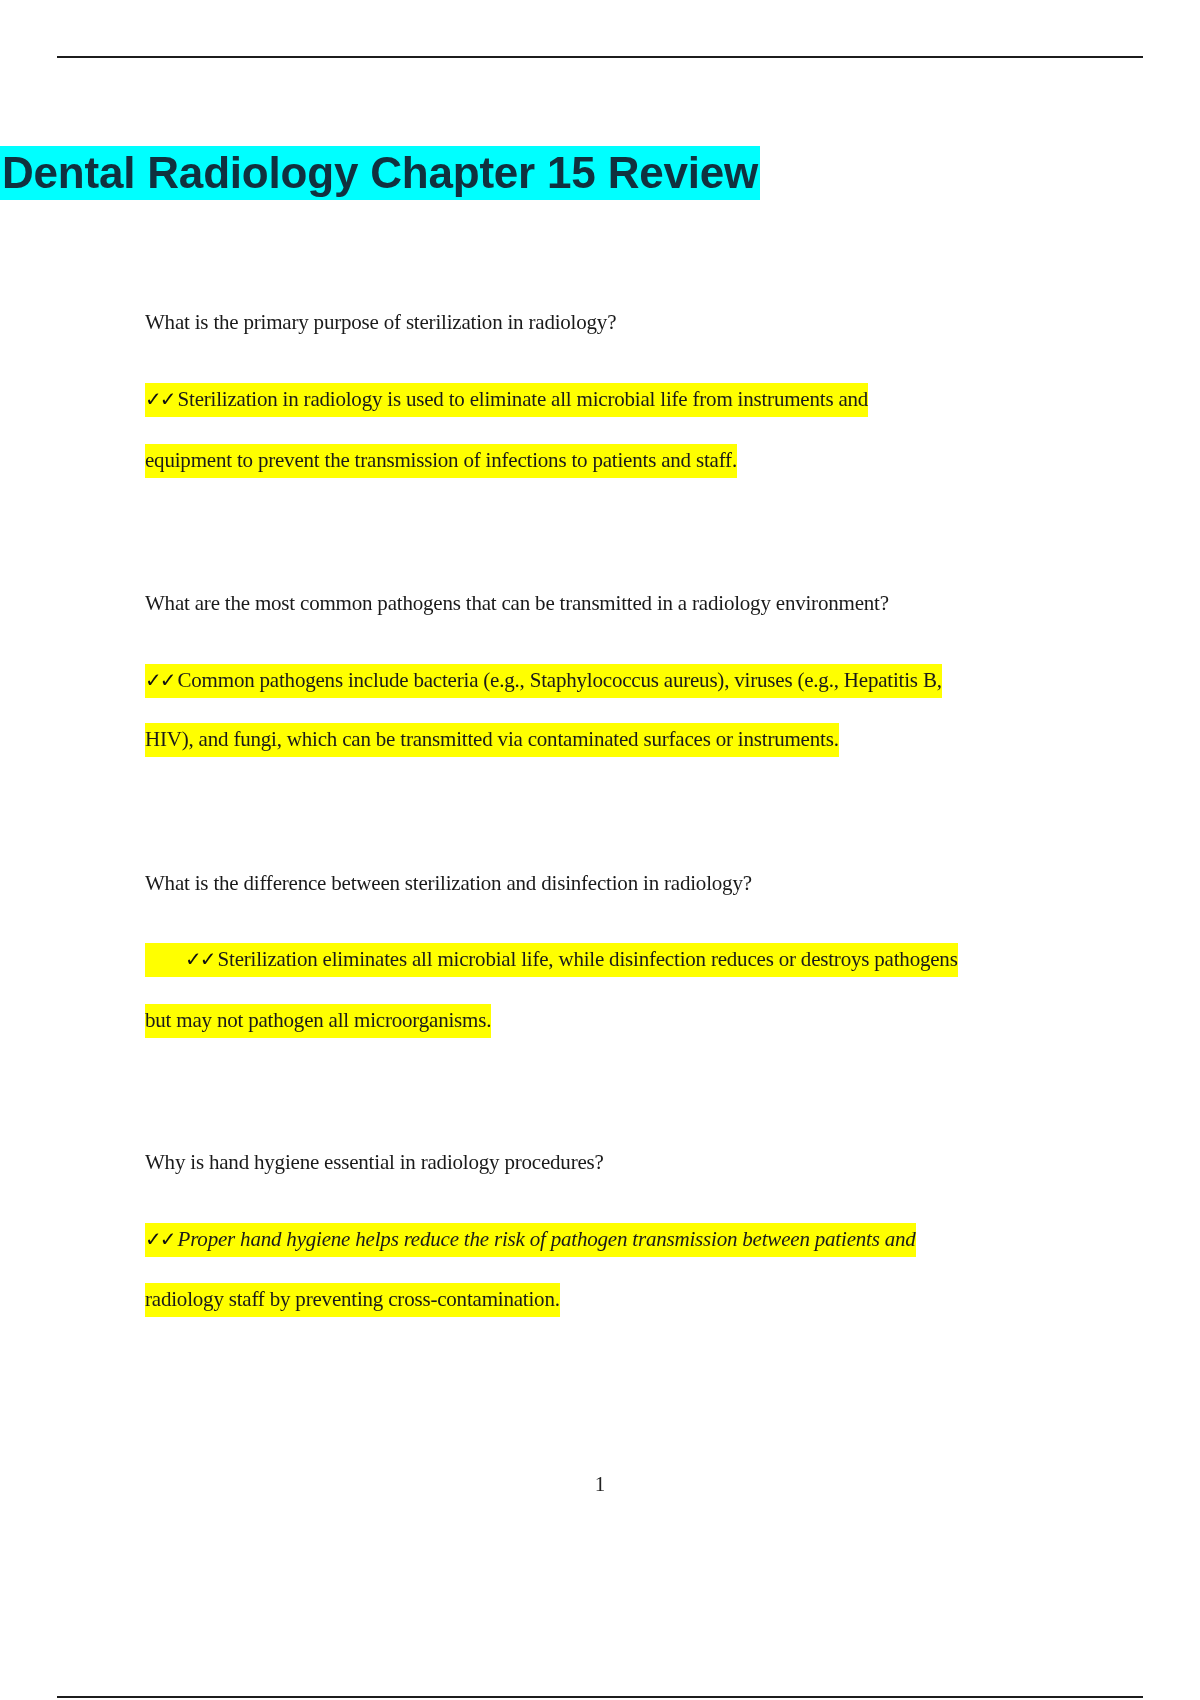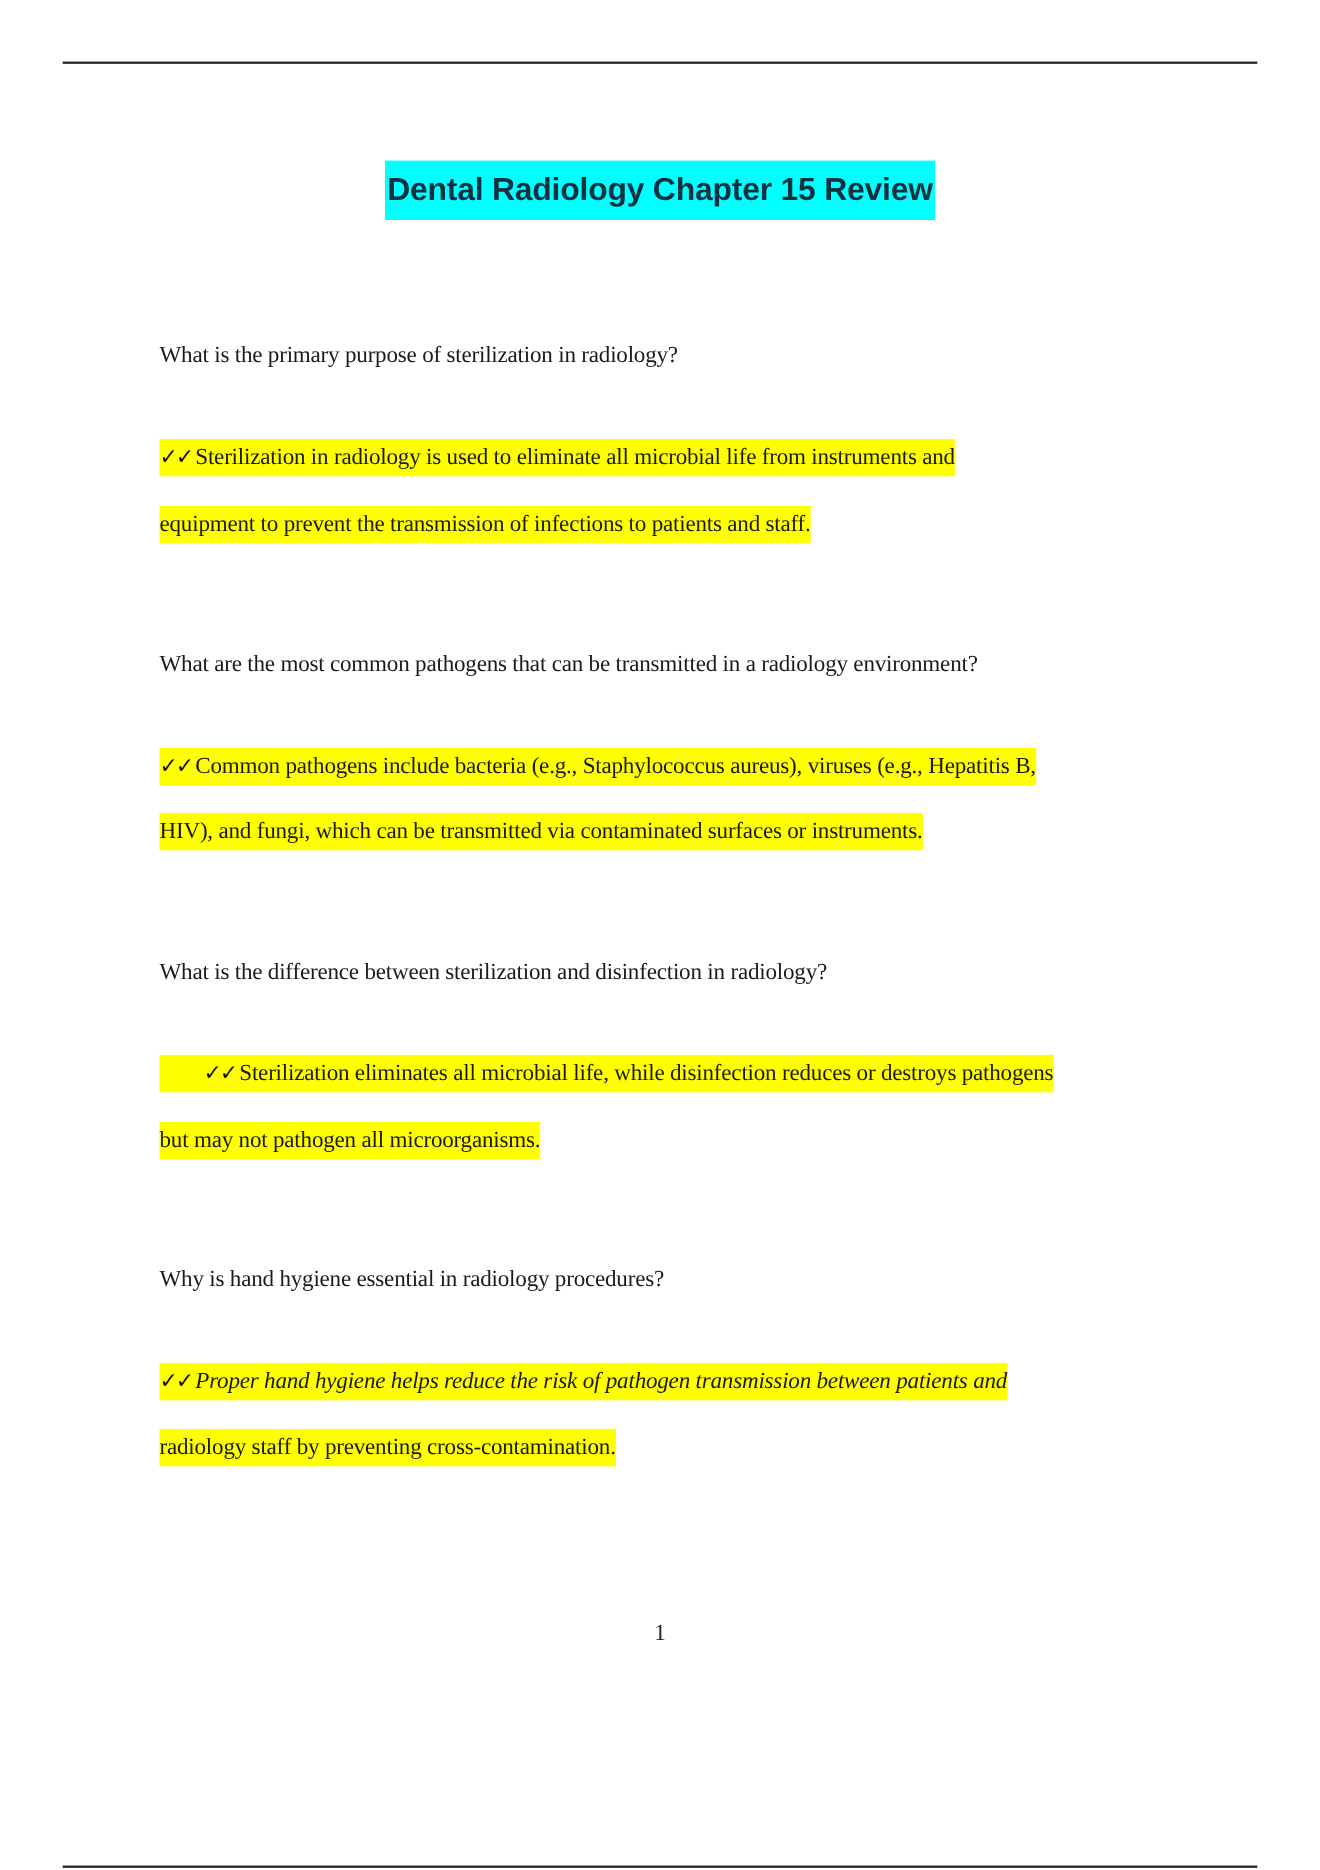--- a/index.html
+++ b/index.html
@@ -21,24 +21,24 @@
       background: #1c1c1c;
     }
     .rule.top { top: 56px; }
     .rule.bottom { top: 1696px; }
 
     .title-wrap {
       position: absolute;
       top: 146px;
       left: 0;
       width: 1200px;
-      text-align: center;
+      text-align: left;
       font-family: "Liberation Sans", sans-serif;
       font-weight: bold;
-      font-size: 29px;
+      font-size: 44px;
       line-height: 54px;
       color: #10313f;
     }
     .title-line {
       display: inline-block;
       background: #00ffff;
       padding: 0 2px;
       letter-spacing: -0.2px;
     }
 
@@ -57,21 +57,20 @@
       letter-spacing: -0.2px;
     }
     .answer-line {
       position: absolute;
       left: 0;
       white-space: nowrap;
       background: #ffff00;
       padding: 4px 0 5px 0;
       letter-spacing: -0.2px;
       color: #1a1a1a;
-      margin-top: 16px;
     }
     .check {
       font-family: "DejaVu Sans", sans-serif;
       font-size: 20px;
       font-weight: bold;
       color: #111;
       letter-spacing: -2px;
       margin-right: 3px;
     }
 

